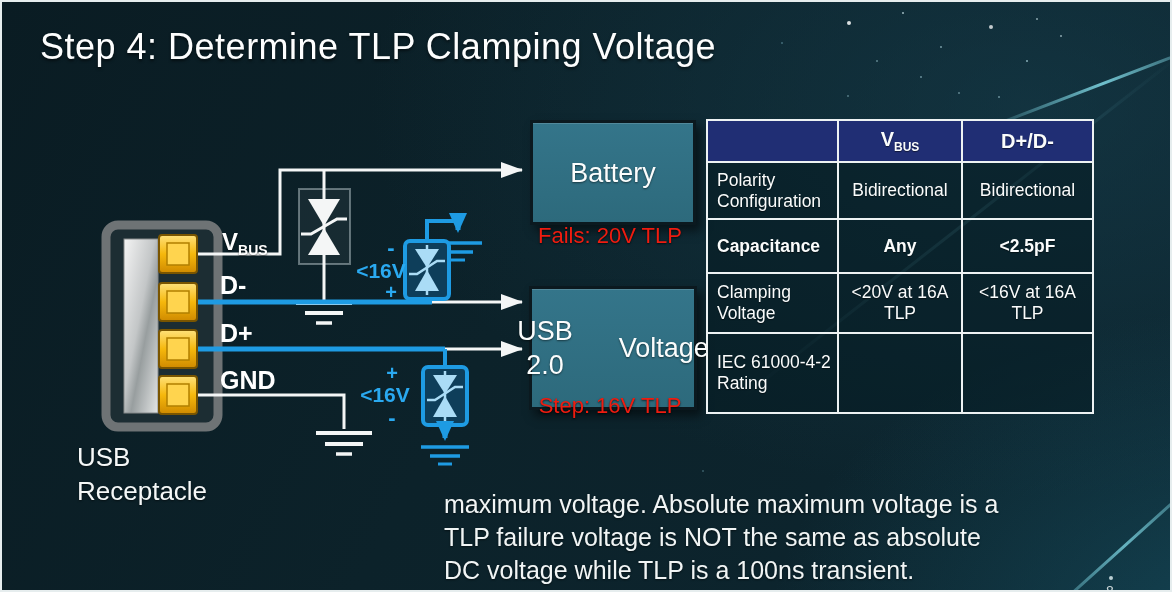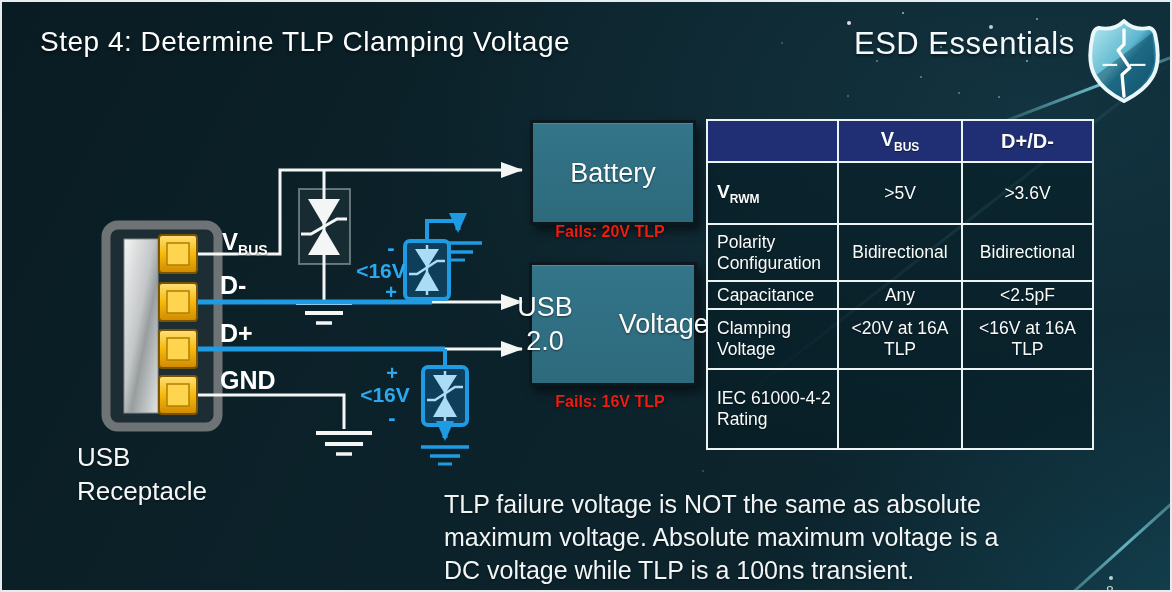--- a/index.html
+++ b/index.html
@@ -24,86 +24,68 @@
       1010px 125px 0 1px rgba(120,225,240,.8), 1046px 150px 0 0 rgba(140,225,240,.5),
       864px 130px 0 0 rgba(160,225,240,.4), 779px 40px 0 0 rgba(160,225,240,.35),
       627px 215px 0 0 rgba(160,225,240,.35), 700px 468px 0 0 rgba(160,225,240,.3),
       1108px 575px 0 1px rgba(230,245,248,.8);}
   .streak{position:absolute;height:3px;border-radius:3px;
     background:linear-gradient(90deg,rgba(60,210,230,0) 0%,rgba(140,235,248,.85) 50%,rgba(60,210,230,0) 100%);}
   .streak1{width:270px;left:966px;top:80px;transform:rotate(-21deg);opacity:.9;}
   .streak2{width:560px;left:680px;top:222px;transform:rotate(-38deg);opacity:.22;}
   .streak3{width:270px;left:988px;top:542px;transform:rotate(-42deg);opacity:.8;}
 
-  .title{position:absolute;left:38px;top:24px;margin:0;font-size:28px;font-weight:400;
+  .title{position:absolute;left:38px;top:24px;margin:0;font-size:36px;font-weight:400;
     letter-spacing:.5px;color:#fdfefe;text-shadow:0 2px 3px rgba(0,0,0,.55);}
   .brand{position:absolute;left:852px;top:24px;display:flex;align-items:flex-start;gap:10px;}
   .brand-text{font-size:31px;font-weight:400;letter-spacing:.5px;color:#f4fafb;text-shadow:0 2px 3px rgba(0,0,0,.5);}
   .logo{width:78px;height:86px;margin-top:-8px;}
 
   .circuit{position:absolute;left:0;top:0;width:1172px;height:592px;}
 
   .block{position:absolute;display:flex;flex-direction:row;align-items:center;justify-content:center;
     background:linear-gradient(180deg,#34758a 0%,#2d6a7c 100%);
     border:3px solid #0b191f;box-shadow:5px 6px 9px rgba(0,0,0,.5), inset 0 1px 0 rgba(255,255,255,.15);
     color:#fbfdfd;font-size:27px;line-height:34px;text-align:center;text-shadow:0 1px 2px rgba(0,0,0,.5);}
   .block-battery{left:528px;top:118px;width:160px;height:99px;}
-  .block-switch{left:527px;top:260px;width:162px;height:118px;gap:46px;}
-  .fail{position:absolute;left:520px;width:176px;text-align:center;font-size:16px;font-weight:700;
+  .block-switch{left:527px;top:284px;width:162px;height:118px;gap:46px;}
+  .fail{position:absolute;left:520px;width:176px;text-align:center;font-size:22px;font-weight:400;
     color:#ef1c10;text-shadow:0 1px 2px rgba(0,0,0,.7);}
   .fail-1{top:221px;}
   .fail-2{top:391px;}
 
   .usb-label{position:absolute;left:75px;top:438px;width:200px;text-align:left;
     font-size:26px;line-height:34px;color:#f5f8f8;text-shadow:0 1px 2px rgba(0,0,0,.5);}
 
   table.spec{position:absolute;left:704px;top:117px;width:386px;border-collapse:collapse;table-layout:fixed;}
   table.spec th,table.spec td{border:2px solid #edf2f3;color:#fafcfc;font-size:17.5px;
     vertical-align:middle;padding:2px 6px;text-shadow:0 1px 1px rgba(0,0,0,.5);}
   table.spec th{background:#202e74;font-weight:700;font-size:20px;text-align:center;}
   table.spec td{background:rgba(5,27,35,.55);text-align:center;}
   table.spec td.c1{text-align:left;padding-left:9px;}
   col.c1{width:131px;} col.c2{width:124px;} col.c3{width:131px;}
-  tr.hr{height:42px;} tr.r1{height:62px;} tr.r2{height:57px;} tr.r3{height:28px;} tr.r4{height:60px;} tr.r5{height:80px;}
+  tr.hr{height:42px;} tr.r1{height:62px;} tr.r2{height:57px;} tr.r3{height:54px;font-weight:bold;} tr.r4{height:60px;} tr.r5{height:80px;}
   .vsym{font-size:19px;font-weight:700;}
   table.spec sub{font-size:12px;font-weight:700;}
 
   .note{position:absolute;left:442px;top:486px;font-size:25px;line-height:33px;color:#f1f5f5;
     text-shadow:0 1px 2px rgba(0,0,0,.5);}
   .page-num{position:absolute;left:1104px;top:581px;font-size:14px;color:#cbd6d8;}
 </style>
 </head>
 <body>
 
 <div class="slide">
   <div class="stars"></div>
   <div class="streak streak1"></div>
   <div class="streak streak2"></div>
   <div class="streak streak3"></div>
 
   <h1 class="title">Step 4: Determine TLP Clamping Voltage</h1>
 
-  <div class="brand">
-    <span class="brand-text">ESD Essentials</span>
-    <svg class="logo" viewBox="0 0 80 88">
-      <defs>
-        <linearGradient id="shieldG" x1="0" y1="0" x2="1" y2="1">
-          <stop offset="0" stop-color="#b9ecf4"></stop>
-            <stop offset=".45" stop-color="#5fb8cf"></stop>
-          <stop offset=".55" stop-color="#2a89a8"></stop>
-            <stop offset="1" stop-color="#16607f"></stop>
-        </linearGradient>
-      </defs>
-      <path d="M40,3 C33,10 24,12 14,10 C10,11 9,13 8,17 C4,35 5,50 10,59 C17,72 28,79 40,85 C52,79 63,72 70,59 C75,50 76,35 72,17 C71,13 70,11 66,10 C56,12 47,10 40,3 Z" fill="url(#shieldG)" stroke="#ecf7f9" stroke-width="4" stroke-linejoin="round"></path>
-      <path d="M12,58 L69,15 L71,45 Q66,64 52,75 L40,83 Q22,74 12,58 Z" fill="rgba(6,46,64,.35)"></path>
-      <line x1="18" y1="48" x2="33" y2="48" stroke="#ffffff" stroke-width="2.2" opacity=".95"></line>
-      <line x1="46" y1="48" x2="62" y2="48" stroke="#ffffff" stroke-width="2.2" opacity=".95"></line>
-      <polyline points="40,12 40,27 34,33 46,51 38,58 40,80" fill="none" stroke="#ffffff" stroke-width="3.4" stroke-linejoin="round" stroke-linecap="round"></polyline>
-    </svg>
-  </div>
 
   <svg class="circuit" viewBox="0 0 1172 592">
     <defs>
       <marker id="aw" markerUnits="userSpaceOnUse" markerWidth="22" markerHeight="16" refX="21" refY="8" orient="auto">
         <path d="M0,0 L22,8 L0,16 Z" fill="#f4f6f6"></path>
       </marker>
       <marker id="ab" markerUnits="userSpaceOnUse" markerWidth="20" markerHeight="18" refX="17" refY="9" orient="auto">
         <path d="M0,0 L20,9 L0,18 Z" fill="#1e9be3"></path>
       </marker>
       <linearGradient id="goldA" x1="0" y1="0" x2="0" y2="1">
@@ -222,44 +204,39 @@
 
   <div class="block block-battery">
     <div>Battery</div>
   </div>
   <div class="fail fail-1">Fails: 20V TLP</div>
 
   <div class="block block-switch">
     <div>USB 2.0</div>
     <div>Voltage</div>
   </div>
-  <div class="fail fail-2">Fails: 16V TLP</div>
+  <div class="fail fail-2">Step: 16V TLP</div>
 
   <div class="usb-label">
     <div>USB</div>
     <div>Receptacle</div>
   </div>
 
   <table class="spec">
     <colgroup>
         <col class="c1">
         <col class="c2">
         <col class="c3">
       </colgroup>
     <tbody>
         <tr class="hr">
       <th class="c1"></th>
       <th><span>V</span><sub>BUS</sub></th>
       <th>D+/D-</th>
     </tr>
-    <tr class="r1">
-      <td class="c1"><span class="vsym">V</span><sub>RWM</sub></td>
-      <td>&gt;5V</td>
-      <td>&gt;3.6V</td>
-    </tr>
     <tr class="r2">
       <td class="c1">Polarity Configuration</td>
       <td>Bidirectional</td>
       <td>Bidirectional</td>
     </tr>
     <tr class="r3">
       <td class="c1">Capacitance</td>
       <td>Any</td>
       <td>&lt;2.5pF</td>
     </tr>
@@ -270,19 +247,19 @@
     </tr>
     <tr class="r5">
       <td class="c1">IEC 61000-4-2 Rating</td>
       <td></td>
       <td></td>
     </tr>
   </tbody>
     </table>
 
   <div class="note">
+    <div>maximum voltage. Absolute maximum voltage is a</div>
     <div>TLP failure voltage is NOT the same as absolute</div>
-    <div>maximum voltage. Absolute maximum voltage is a</div>
     <div>DC voltage while TLP is a 100ns transient.</div>
   </div>
 
   <div class="page-num">8</div>
 </div>
 
 </body></html>

